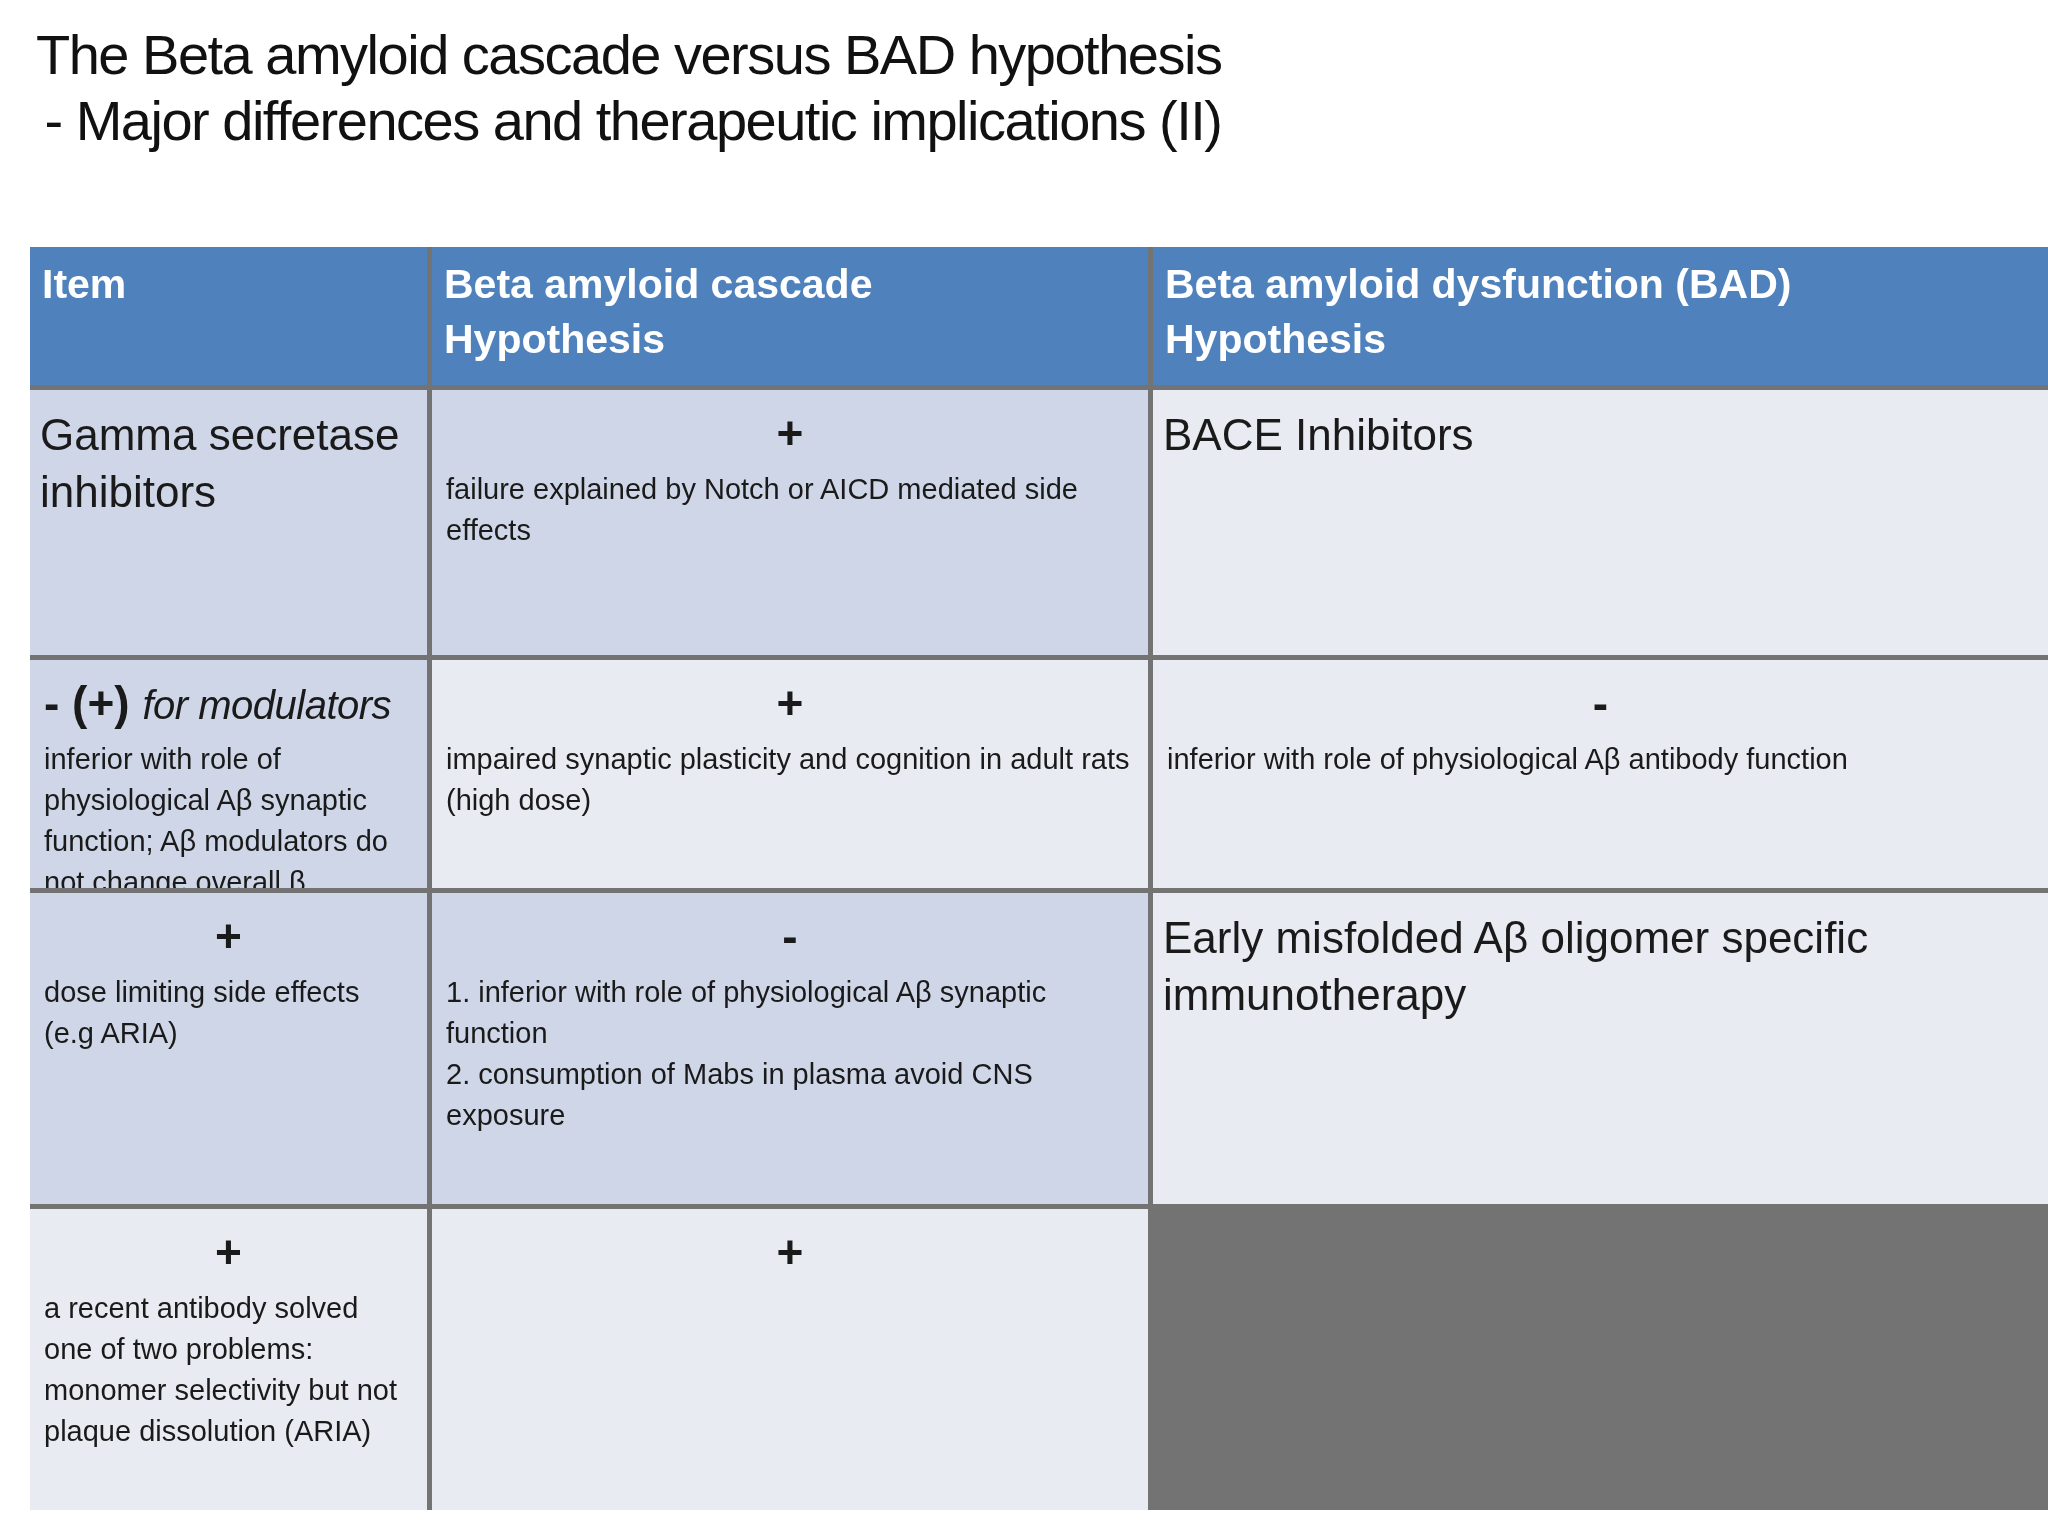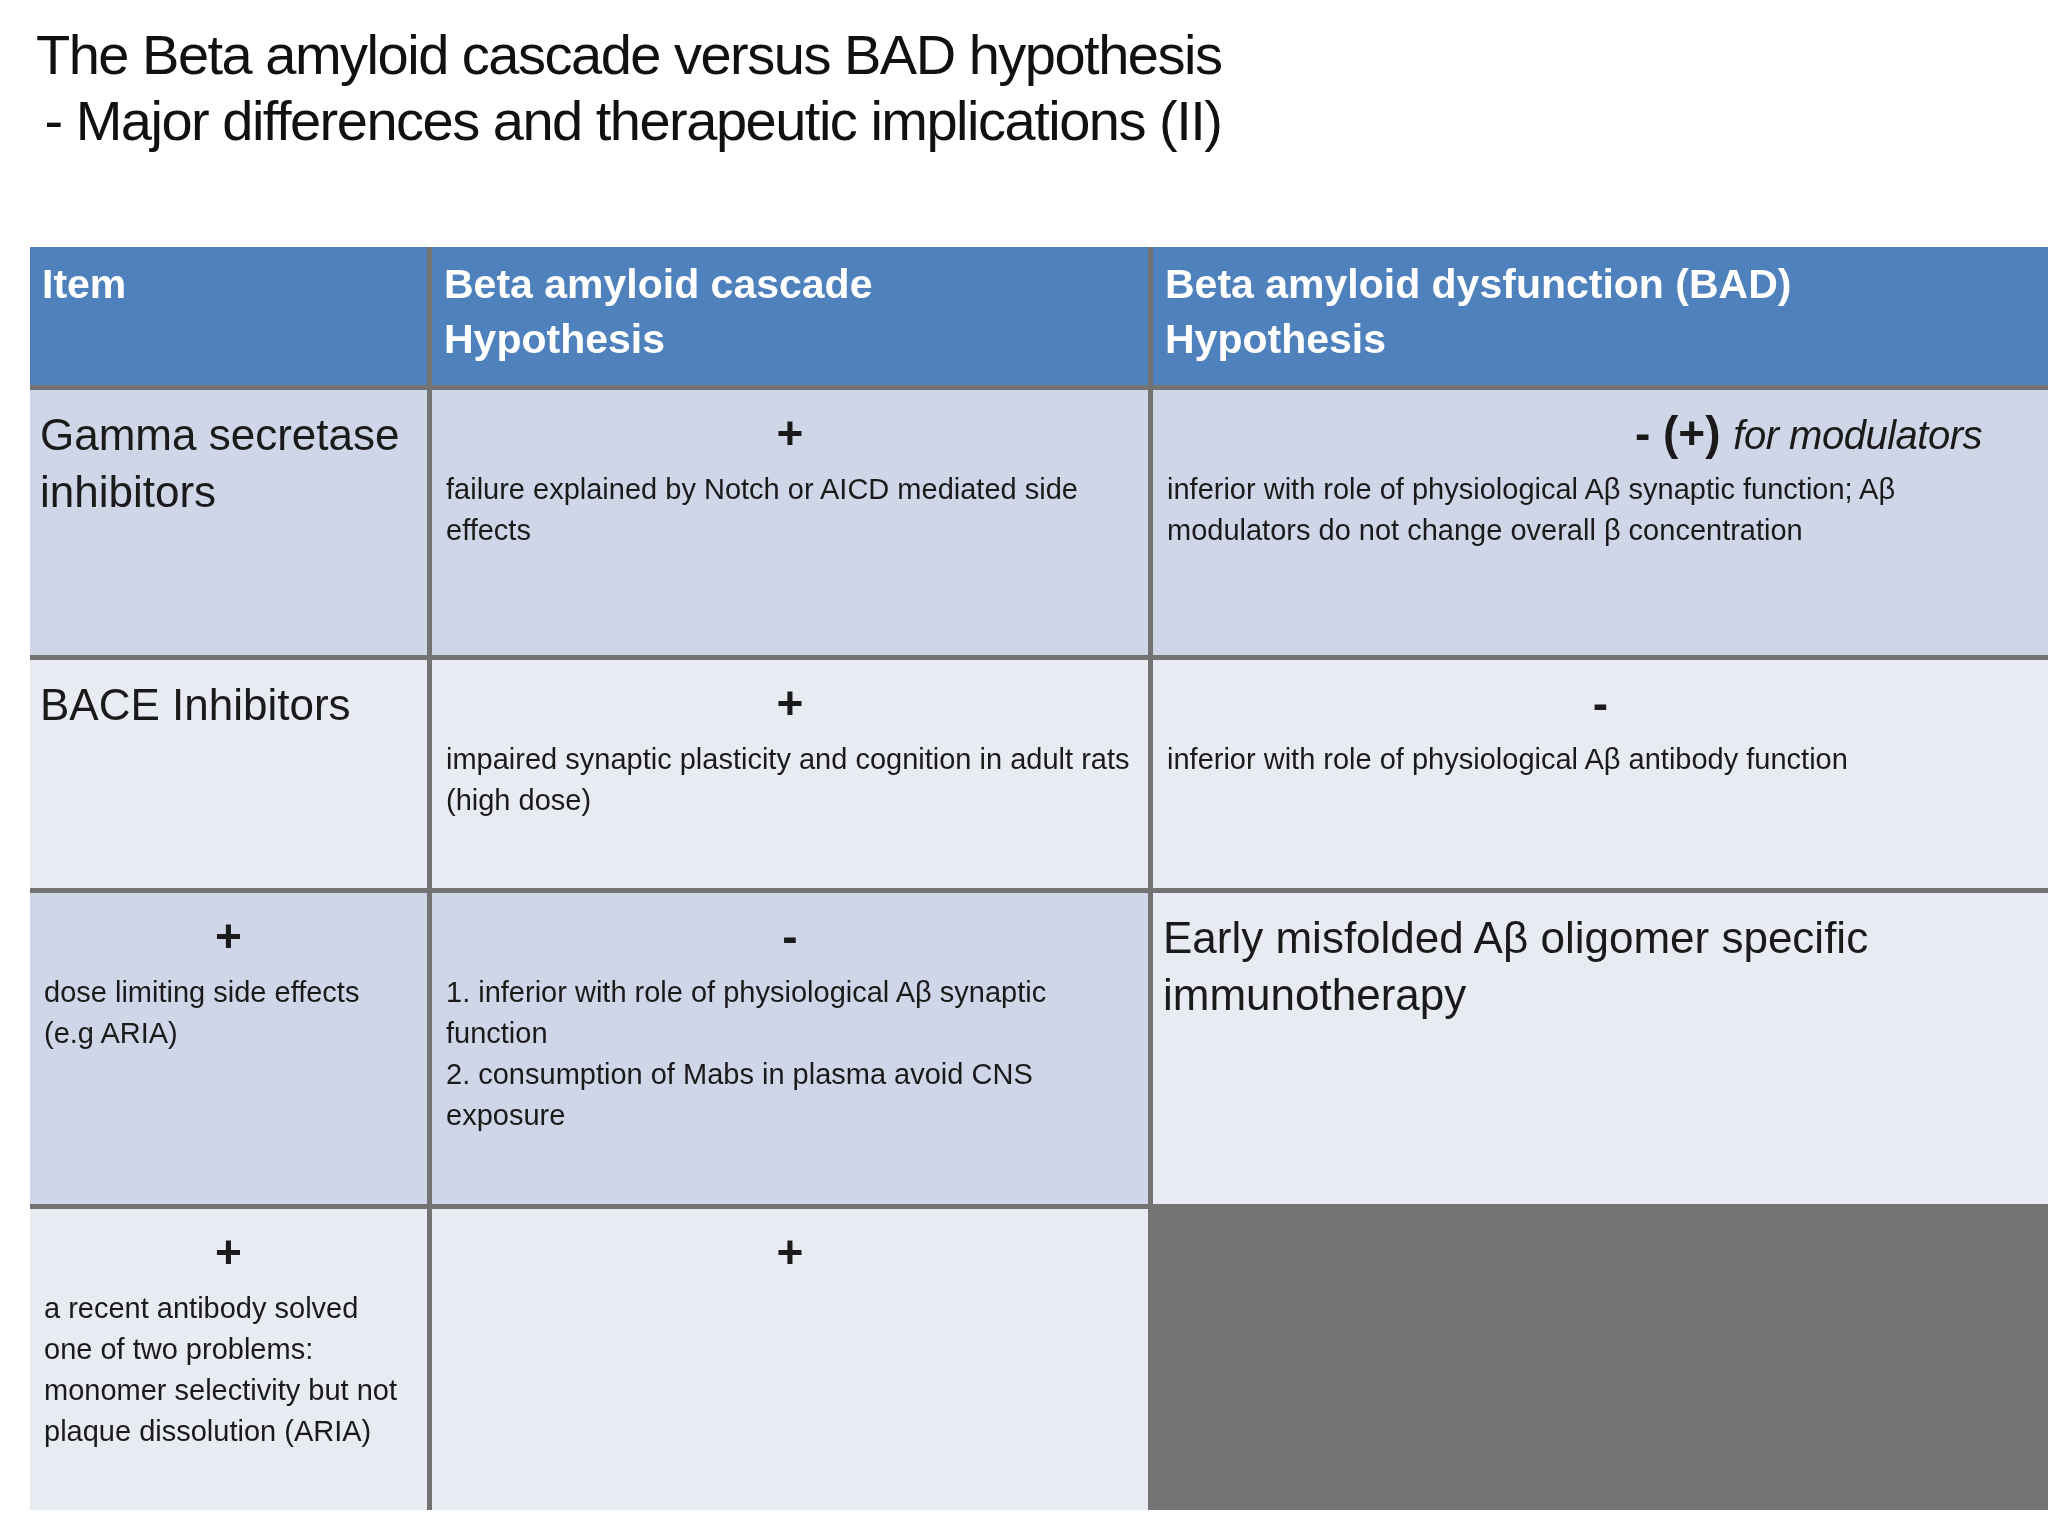--- a/index.html
+++ b/index.html
@@ -53,26 +53,26 @@
   <div class="cell head">Beta amyloid cascade
 Hypothesis</div>
   <div class="cell head">Beta amyloid dysfunction (BAD)
 Hypothesis</div>
 
   <div class="cell r-odd item-cell">Gamma secretase inhibitors</div>
   <div class="cell r-odd content-cell">
     <div class="marker">+</div>
     <div class="cell-text">failure explained by Notch or AICD mediated side effects</div>
   </div>
+  <div class="cell r-even item-cell">BACE Inhibitors</div>
+
   <div class="cell r-odd content-cell">
     <div class="marker marker-right"><span>- (+)</span> <em>for modulators</em></div>
     <div class="cell-text">inferior with role of physiological Aβ synaptic function; Aβ modulators do not change overall β concentration</div>
   </div>
-
-  <div class="cell r-even item-cell">BACE Inhibitors</div>
   <div class="cell r-even content-cell">
     <div class="marker">+</div>
     <div class="cell-text">impaired synaptic plasticity and cognition in adult rats (high dose)</div>
   </div>
   <div class="cell r-even content-cell">
     <div class="marker">-</div>
     <div class="cell-text">inferior with role of physiological Aβ antibody function</div>
   </div>
 
   <div class="cell r-odd content-cell">

